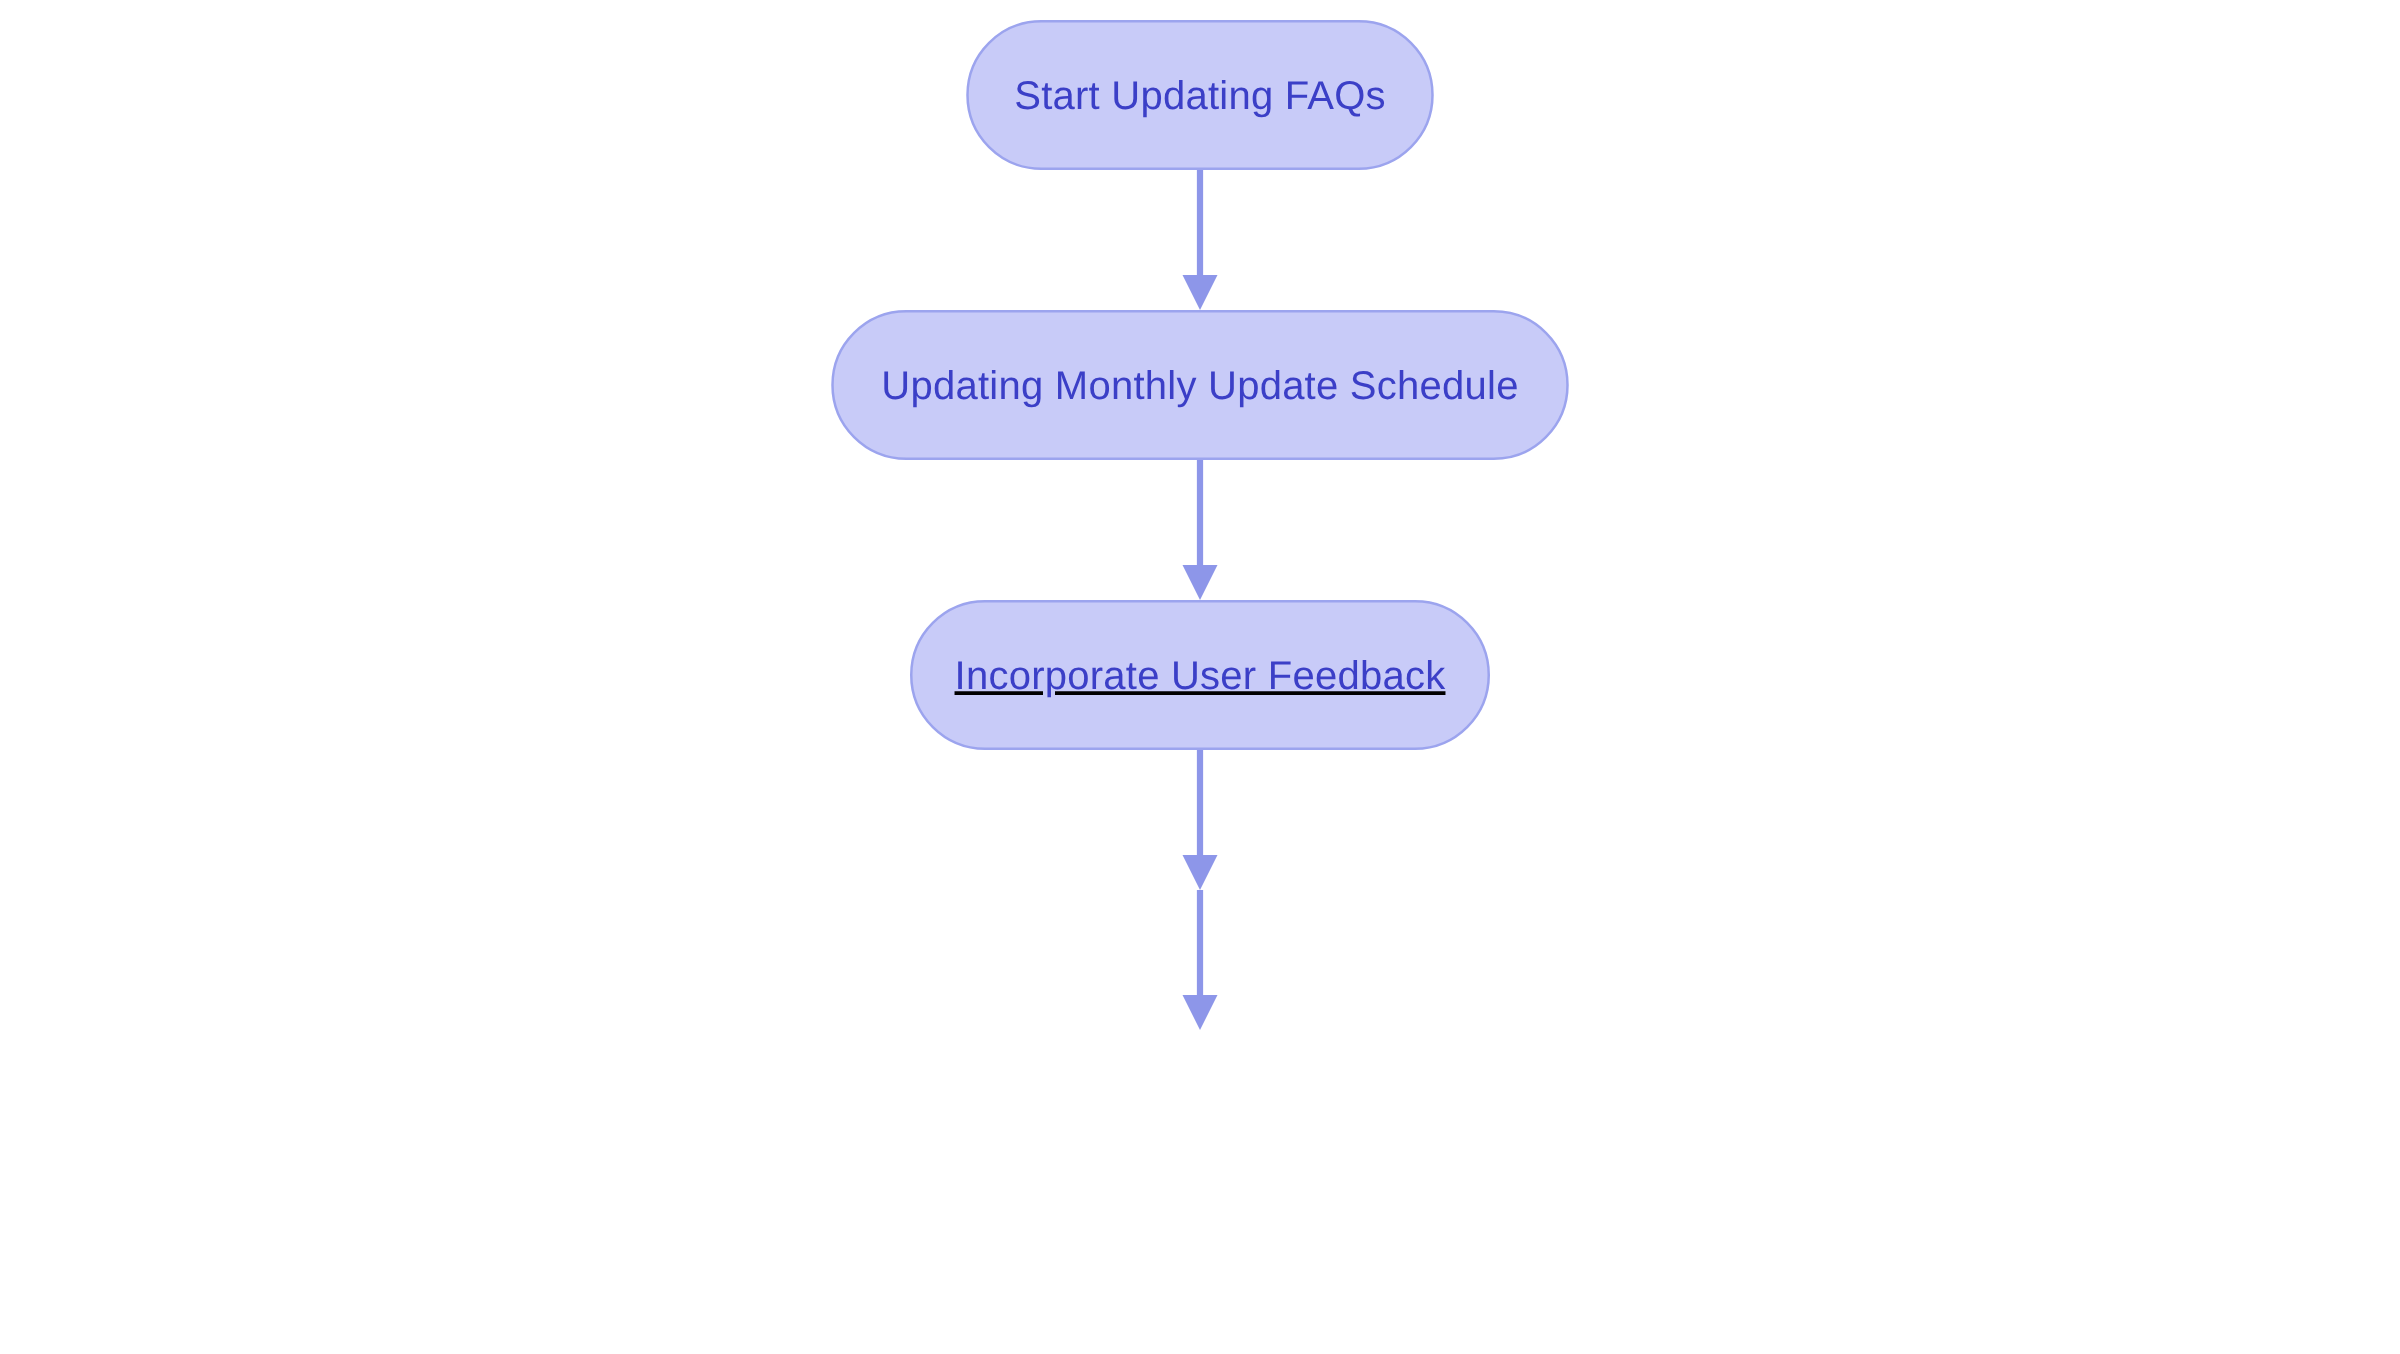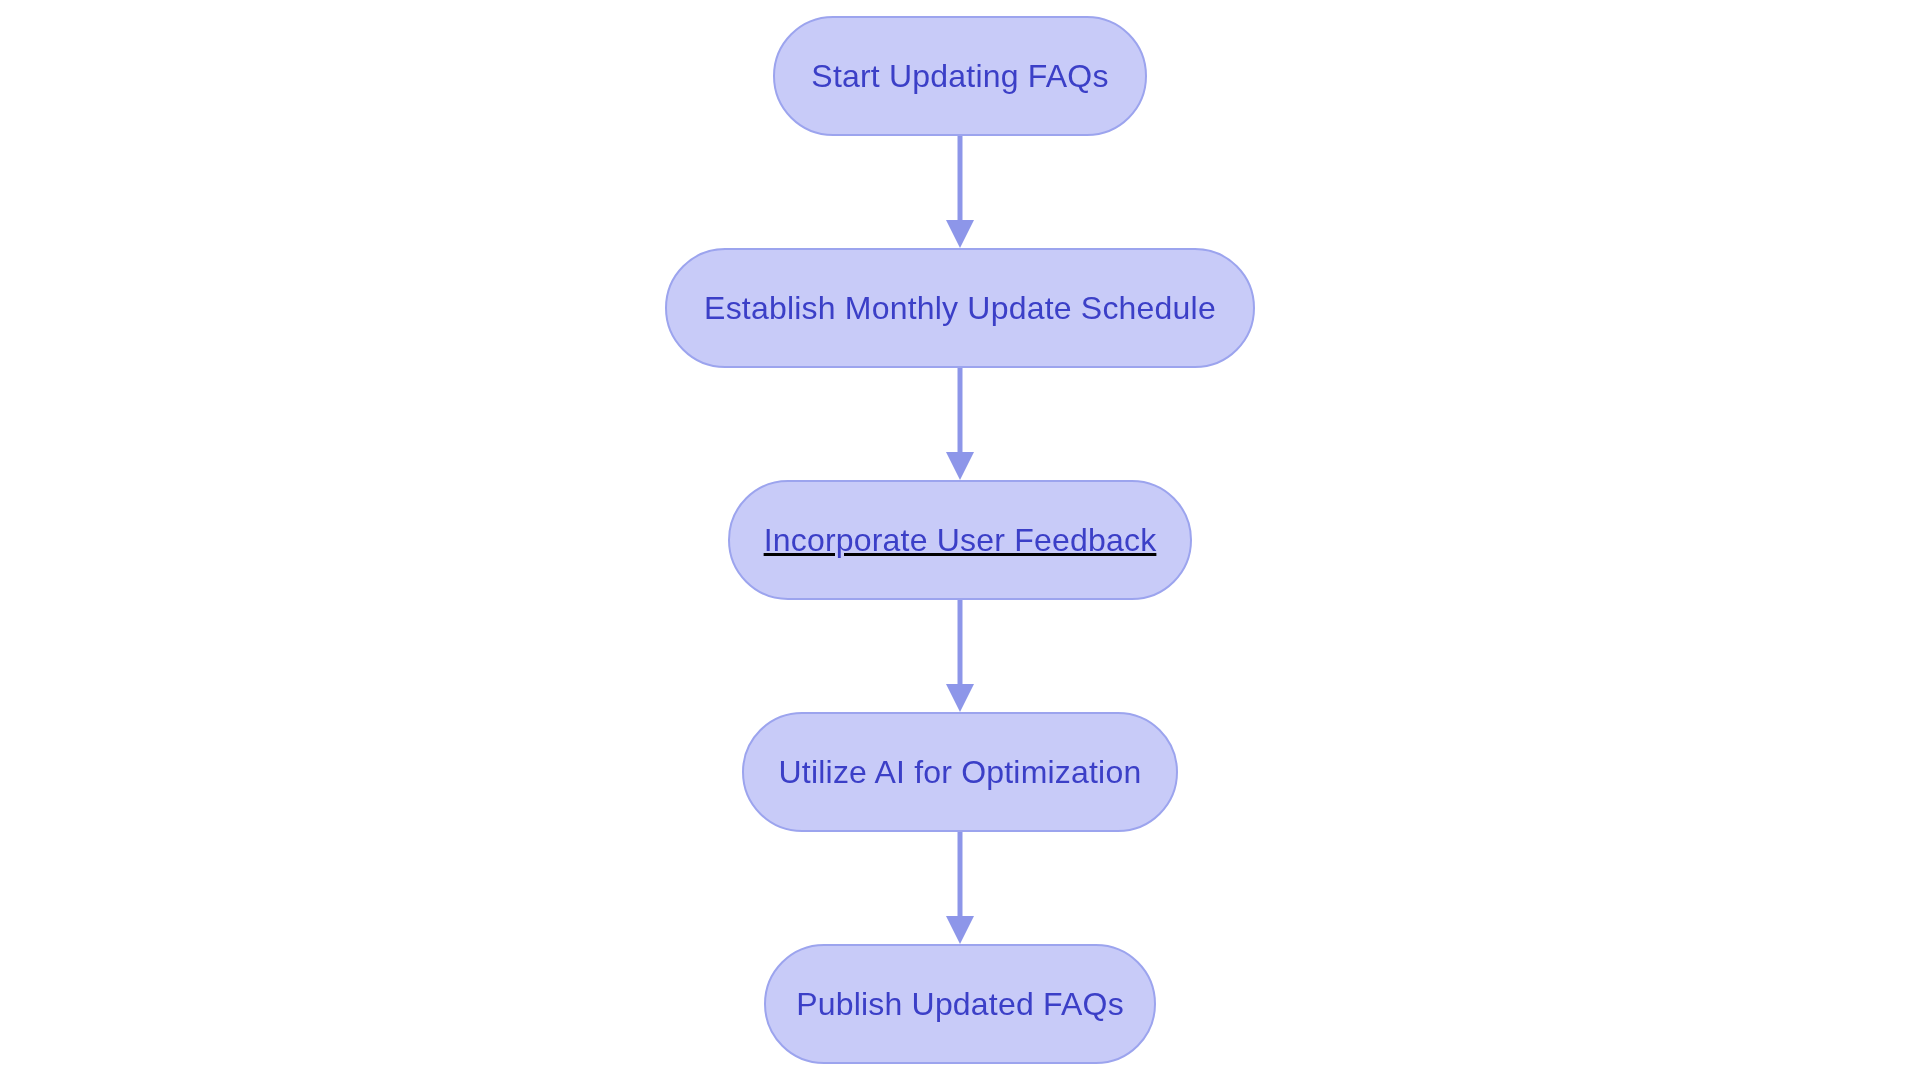--- a/index.html
+++ b/index.html
@@ -72,44 +72,38 @@
     <div class="node n0">
       <span>Start Updating FAQs</span>
     </div>
 
     <svg class="arrow" viewBox="0 0 30 112" aria-hidden="true">
       <line x1="15" y1="0" x2="15" y2="86"></line>
       <polygon points="1,84 29,84 15,112"></polygon>
     </svg>
 
     <div class="node n1">
-      <span>Establish Monthly Update Schedule</span>
+      <span>Updating Monthly Update Schedule</span>
     </div>
 
     <svg class="arrow" viewBox="0 0 30 112" aria-hidden="true">
       <line x1="15" y1="0" x2="15" y2="86"></line>
       <polygon points="1,84 29,84 15,112"></polygon>
     </svg>
 
     <div class="node n2">
       <span>Incorporate User Feedback</span>
     </div>
 
     <svg class="arrow" viewBox="0 0 30 112" aria-hidden="true">
       <line x1="15" y1="0" x2="15" y2="86"></line>
       <polygon points="1,84 29,84 15,112"></polygon>
     </svg>
 
-    <div class="node n3">
-      <span>Utilize AI for Optimization</span>
-    </div>
 
     <svg class="arrow" viewBox="0 0 30 112" aria-hidden="true">
       <line x1="15" y1="0" x2="15" y2="86"></line>
       <polygon points="1,84 29,84 15,112"></polygon>
     </svg>
 
-    <div class="node n4">
-      <span>Publish Updated FAQs</span>
-    </div>
 
   </div>
 </div>
 
 </body></html>

